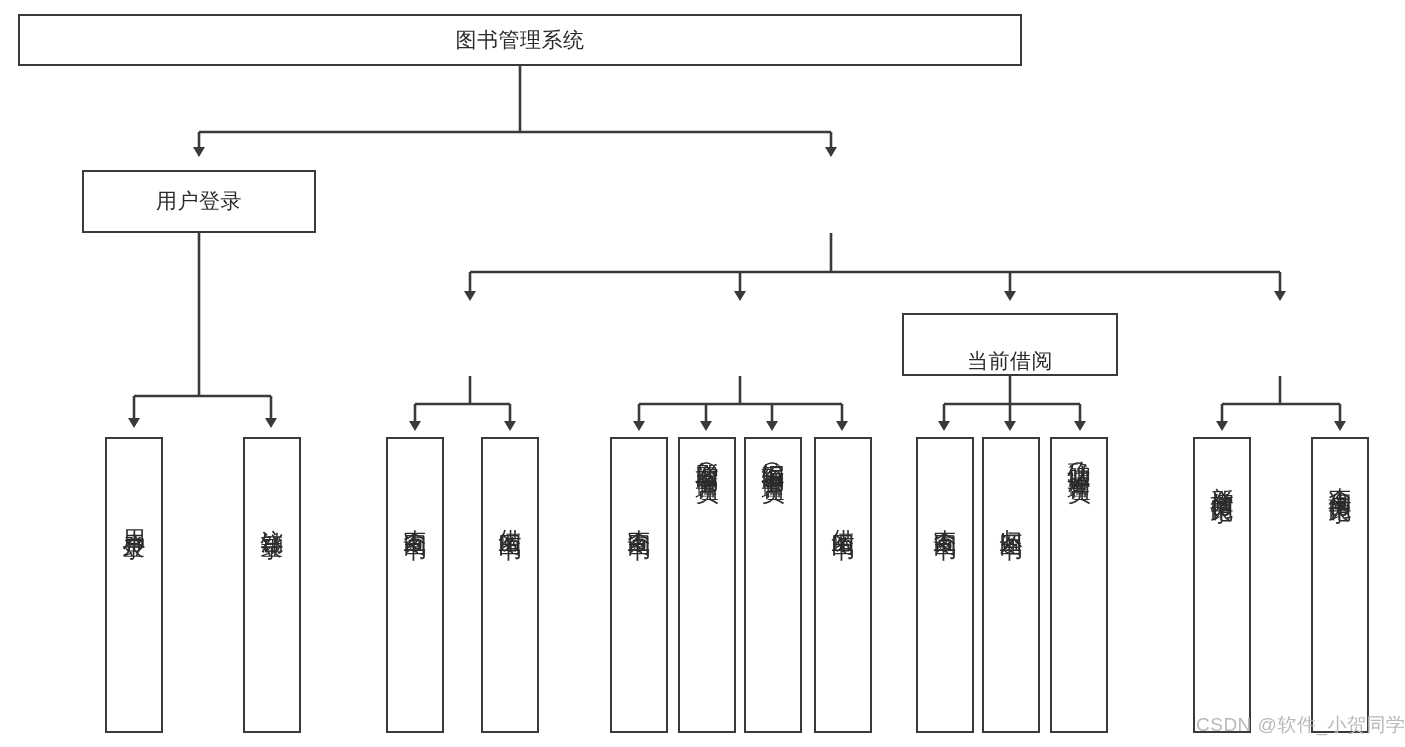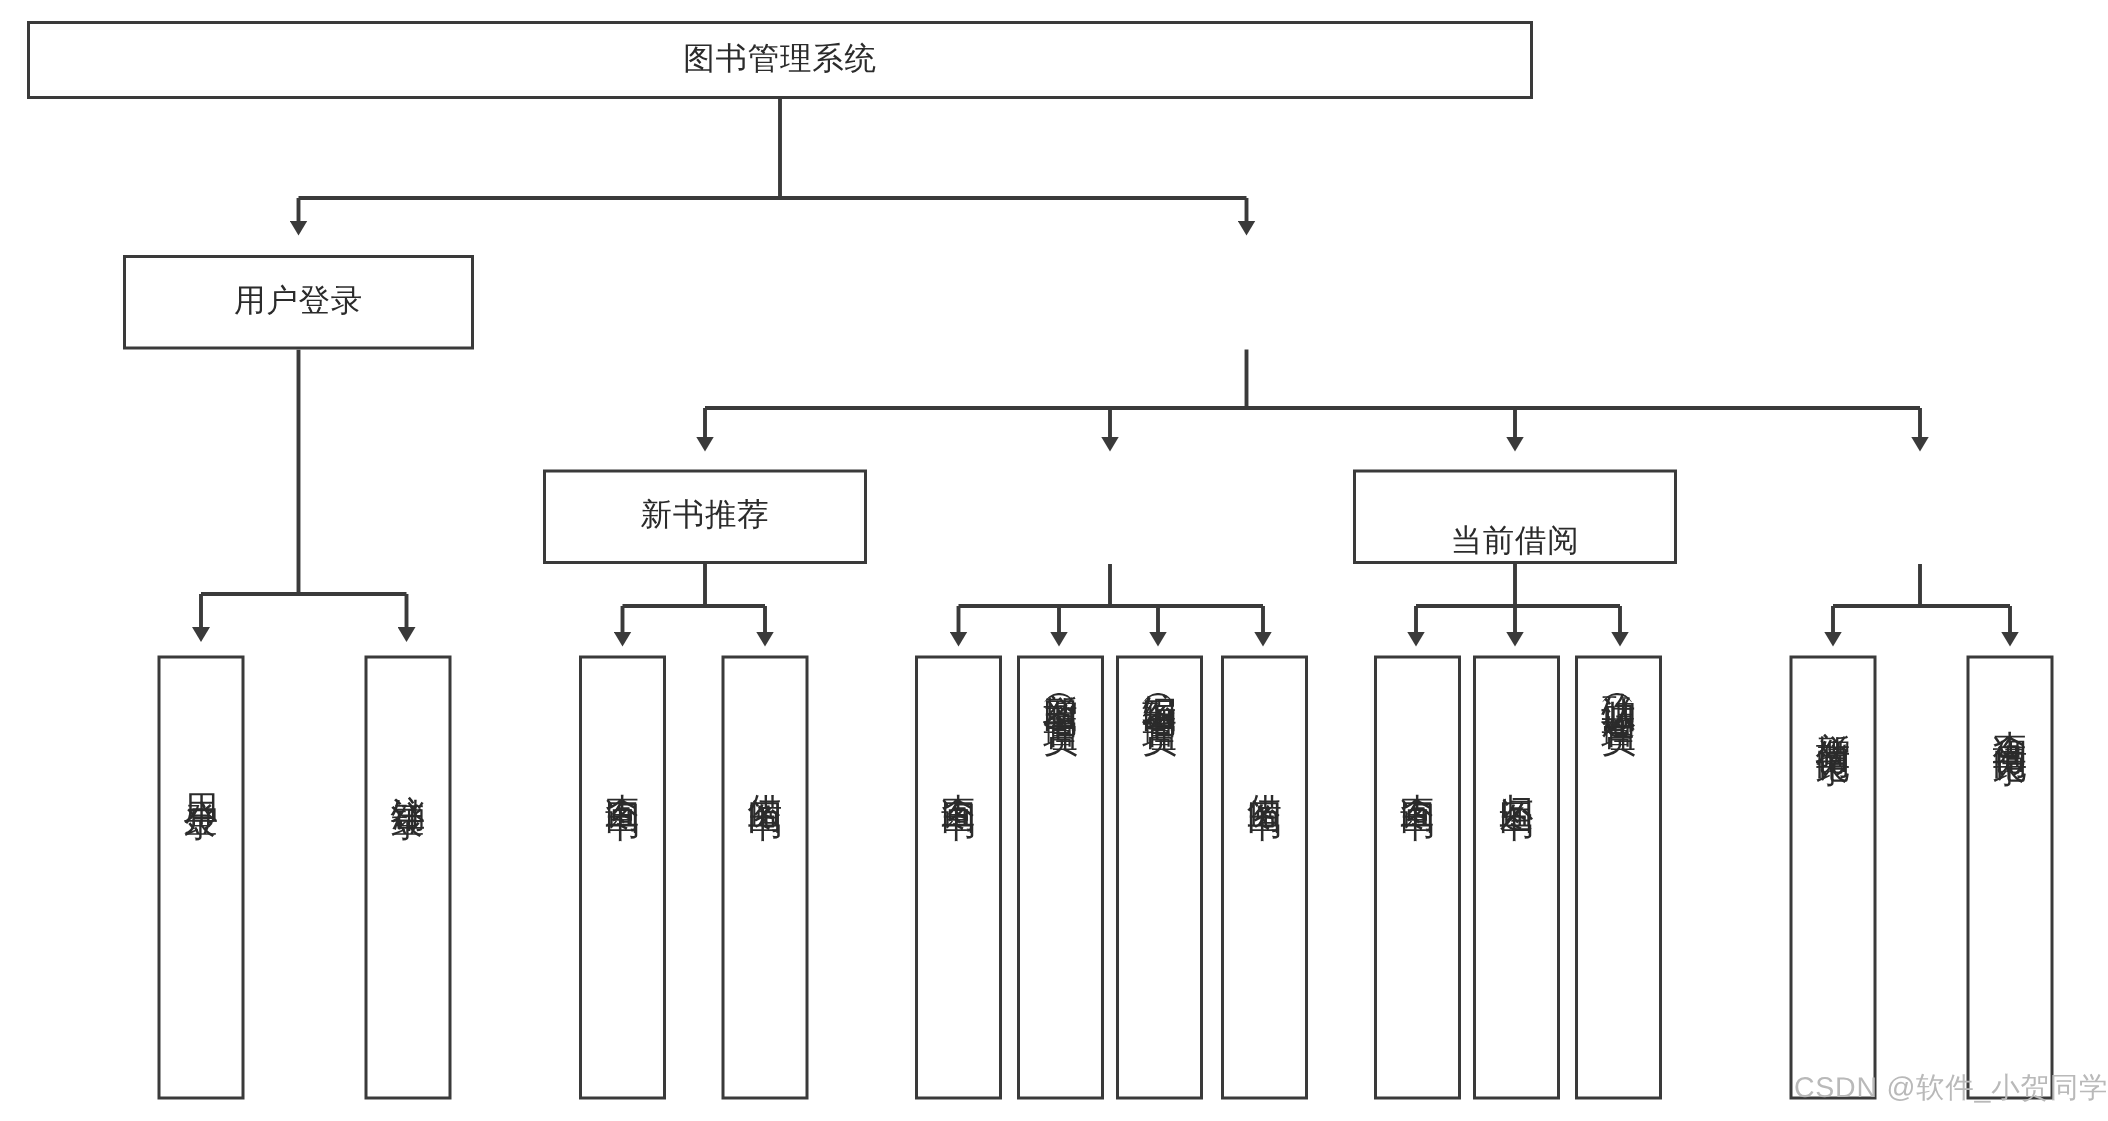--- a/index.html
+++ b/index.html
@@ -125,23 +125,20 @@
   </svg>
 
   <div class="node root horiz" style="left:18px; top:14px; width:1004px; height:52px;">
     <span class="label">图书管理系统</span>
   </div>
 
   <div class="node horiz" style="left:82px; top:170px; width:234px; height:63px;">
     <span class="label">用户登录</span>
   </div>
 
-  <div class="node horiz" style="left:362px; top:313px; width:216px; height:63px;">
-    <span class="label">新书推荐</span>
-  </div>
   <div class="node horiz" style="left:902px; top:313px; width:216px; height:63px;align-items:flex-end;">
     <span class="label">当前借阅</span>
   </div>
 
   <div class="node vert" style="left:105px; top:437px; width:58px; height:296px; padding-top:72px;">
     <span class="label">用户登录</span>
   </div>
   <div class="node vert" style="left:243px; top:437px; width:58px; height:296px; padding-top:72px;">
     <span class="label">注销登录</span>
   </div>

